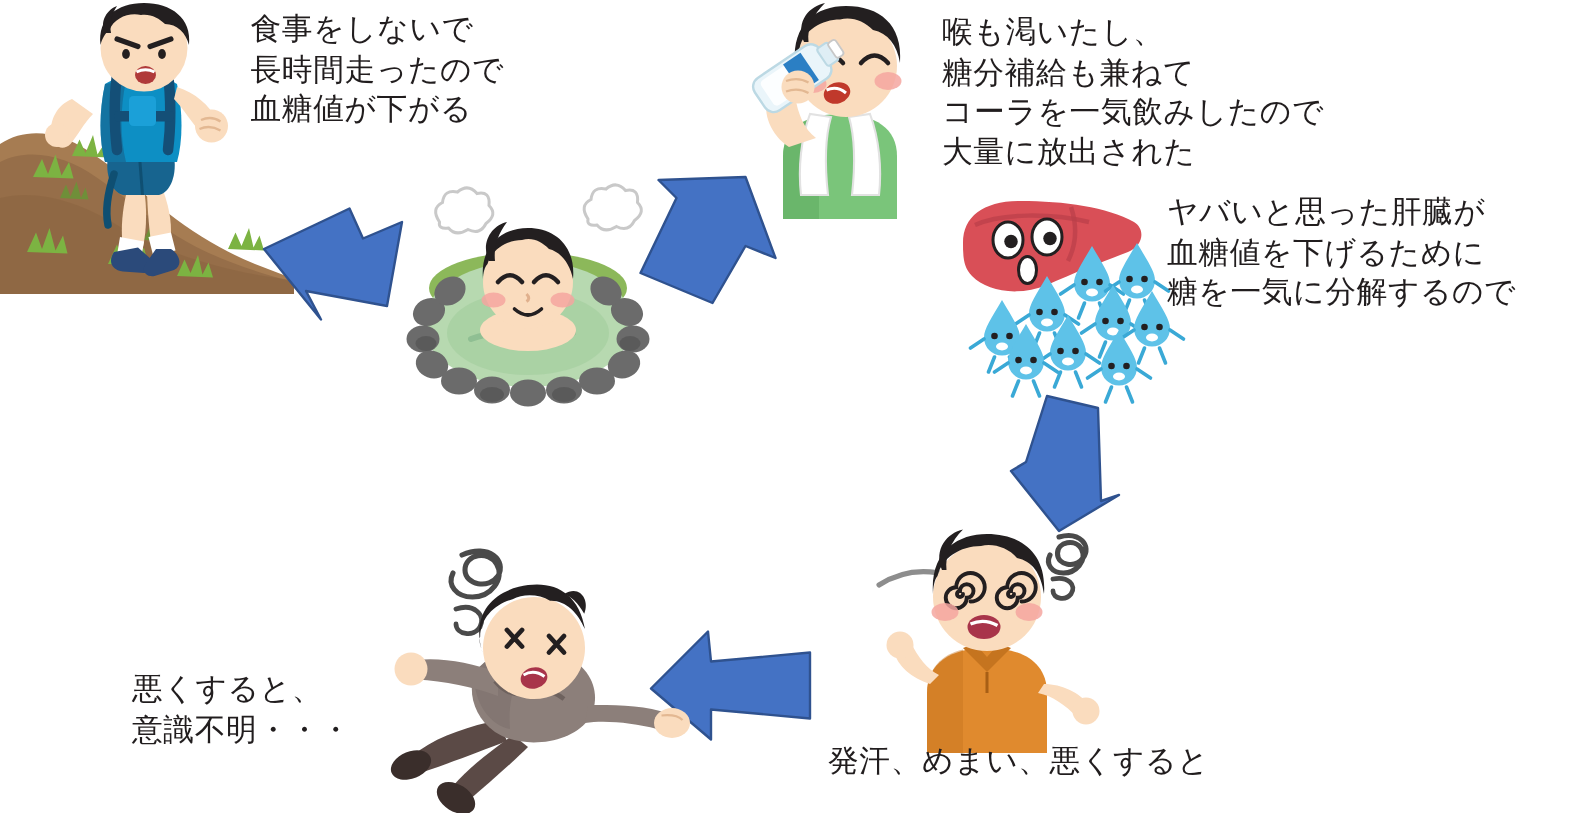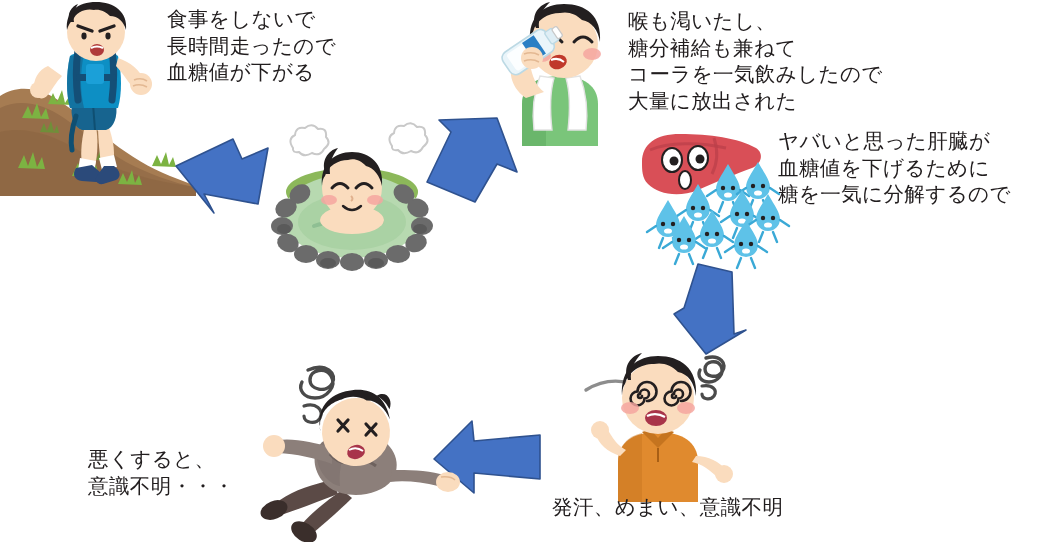--- a/index.html
+++ b/index.html
@@ -354,21 +354,21 @@
       </g>
 
       <ellipse cx="48" cy="56" rx="9" ry="6" fill="#f4a6a0" opacity="0.85"></ellipse>
       <ellipse cx="104" cy="56" rx="9" ry="6" fill="#f4a6a0" opacity="0.85"></ellipse>
 
       <ellipse cx="74" cy="66" rx="11" ry="8" fill="#a8344a"></ellipse>
       <path d="M65 64 q9-4 18 1" stroke="#ffffff" stroke-width="2.2" fill="none"></path>
     </svg>
   </div>
 
-  <div class="txt" style="left:552px;top:494px;">発汗、めまい、意識不明</div>
+  <div class="txt" style="left:552px;top:494px;">発汗、めまい、悪くすると</div>
 
   <div class="arrow" style="left:430px;top:415px;width:122px;height:82px;">
     <svg viewBox="0 0 122 82">
       <path d="M4 44 L42 6 L44 26 L110 20 L110 64 L44 58 L44 78 Z" fill="#4472C4" stroke="#2F528F" stroke-width="1.6" stroke-linejoin="round"></path>
     </svg>
   </div>
 
   <div class="art" style="left:246px;top:358px;width:230px;height:184px;">
     <svg viewBox="0 0 230 184">
 

